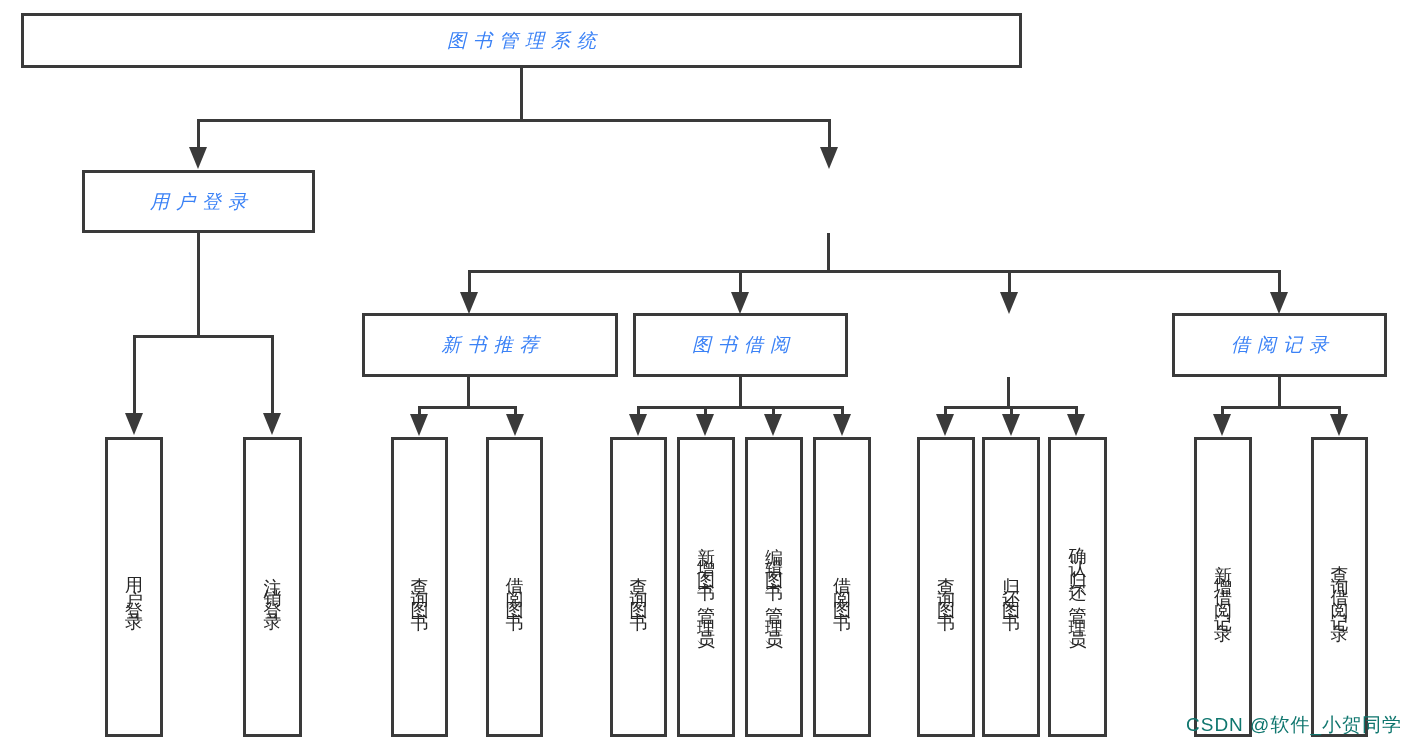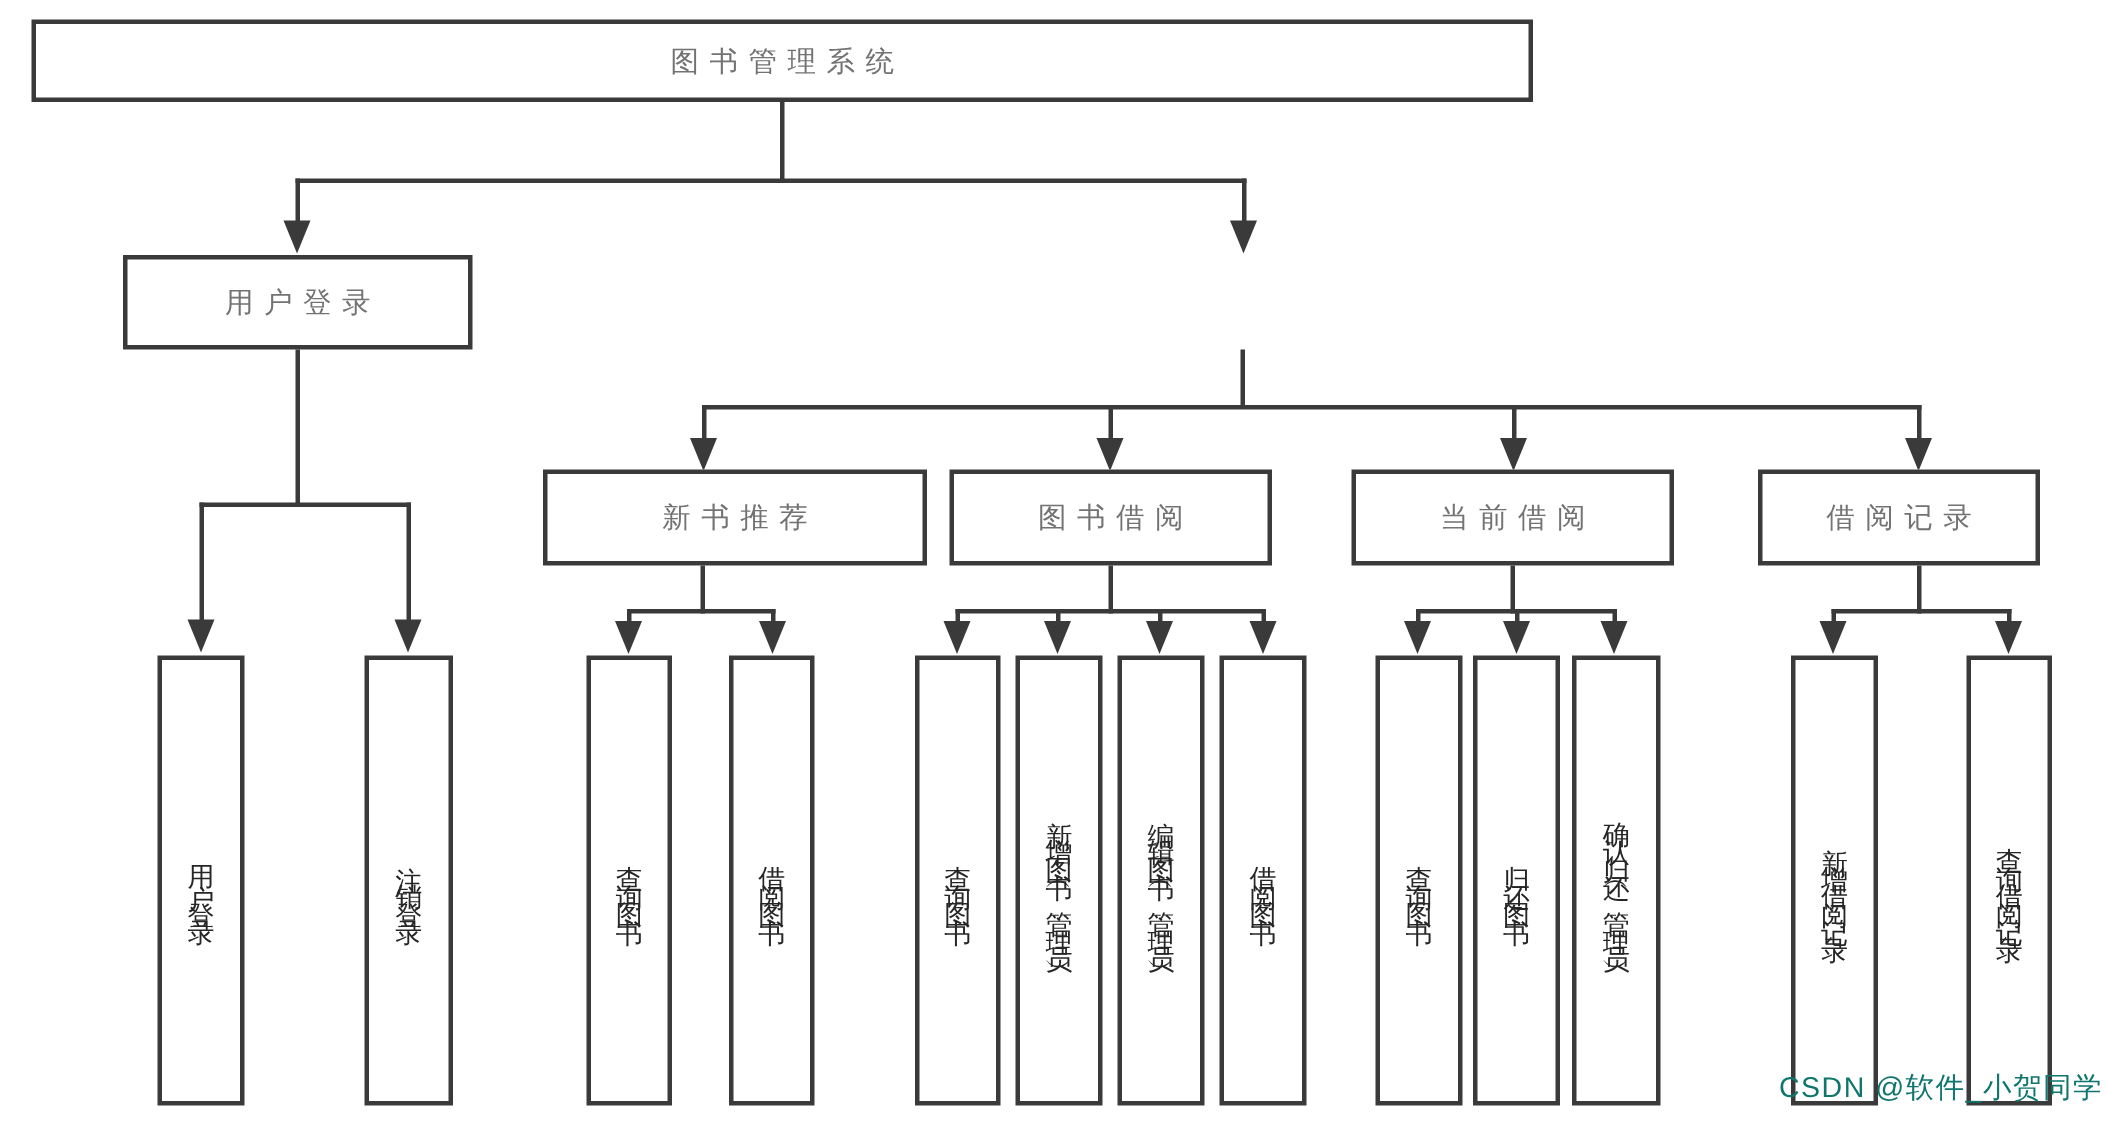--- a/index.html
+++ b/index.html
@@ -3,21 +3,21 @@
 <meta charset="utf-8">
 <style>
   html,body{margin:0;padding:0;background:#fff;}
   #canvas{
     position:relative;width:1405px;height:747px;background:#ffffff;overflow:hidden;
     font-family:"Liberation Sans","DejaVu Sans",sans-serif;
   }
   .box{
     position:absolute;box-sizing:border-box;border:3px solid #3a3a3a;background:#fff;
     display:flex;align-items:center;justify-content:center;
-    font-size:19px;color:#737373;letter-spacing:7px;text-indent:7px;white-space:nowrap;
+    font-size:19px;color:#3b82f6;letter-spacing:7px;text-indent:7px;white-space:nowrap;font-style:italic;
   }
   .vbox{
     position:absolute;box-sizing:border-box;border:3px solid #3a3a3a;background:#fff;
     display:flex;align-items:center;justify-content:center;
   }
   .vbox .vt{
     writing-mode:vertical-rl;text-orientation:mixed;
     font-size:18px;color:#262626;letter-spacing:12px;line-height:1;white-space:nowrap;
   }
   .v{position:absolute;width:3px;background:#3a3a3a;}
@@ -61,22 +61,21 @@
   <div class="ar" style="left:460px;top:292px;"></div>
   <div class="v" style="left:739px;top:270px;height:26px;"></div>
   <div class="ar" style="left:731px;top:292px;"></div>
   <div class="v" style="left:1008px;top:270px;height:26px;"></div>
   <div class="ar" style="left:1000px;top:292px;"></div>
   <div class="v" style="left:1278px;top:270px;height:26px;"></div>
   <div class="ar" style="left:1270px;top:292px;"></div>
 
   <div class="box" style="left:362px;top:313px;width:256px;height:64px;">新书推荐</div>
   <div class="box" style="left:633px;top:313px;width:215px;height:64px;">图书借阅</div>
-  <div class="box" style="left:901px;top:313px;width:215px;height:64px;">当前借阅</div>
-  <div class="box" style="left:1172px;top:313px;width:188px;height:64px;">借阅记录</div>
+  <div class="box" style="left:1172px;top:313px;width:215px;height:64px;">借阅记录</div>
 
   <div class="v" style="left:467px;top:377px;height:32px;"></div>
   <div class="v" style="left:739px;top:377px;height:32px;"></div>
   <div class="v" style="left:1007px;top:377px;height:32px;"></div>
   <div class="v" style="left:1278px;top:377px;height:32px;"></div>
 
   <div class="h" style="left:418px;top:406px;width:99px;"></div>
   <div class="v" style="left:418px;top:406px;height:10px;"></div>
   <div class="ar" style="left:410px;top:414px;"></div>
   <div class="v" style="left:514px;top:406px;height:10px;"></div>

